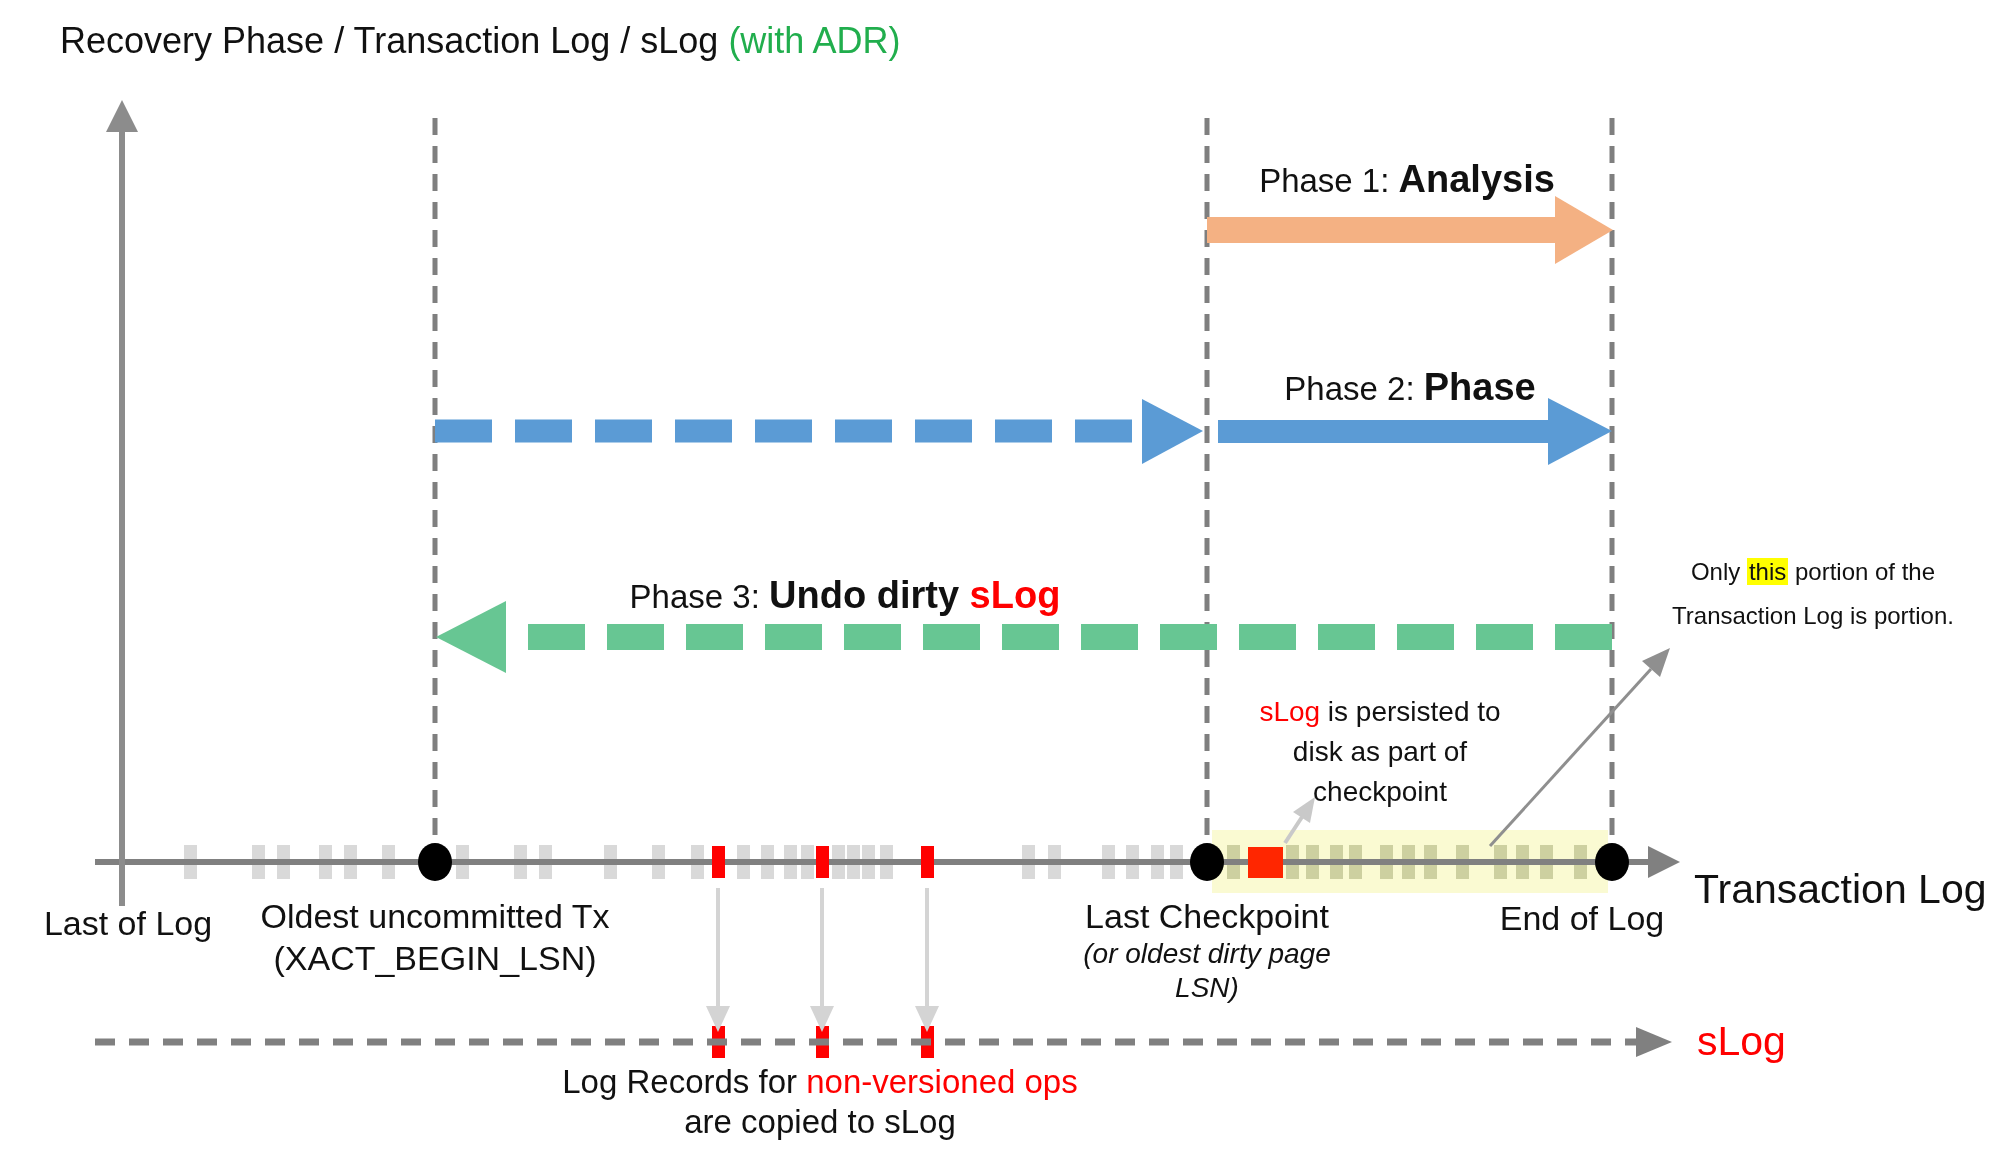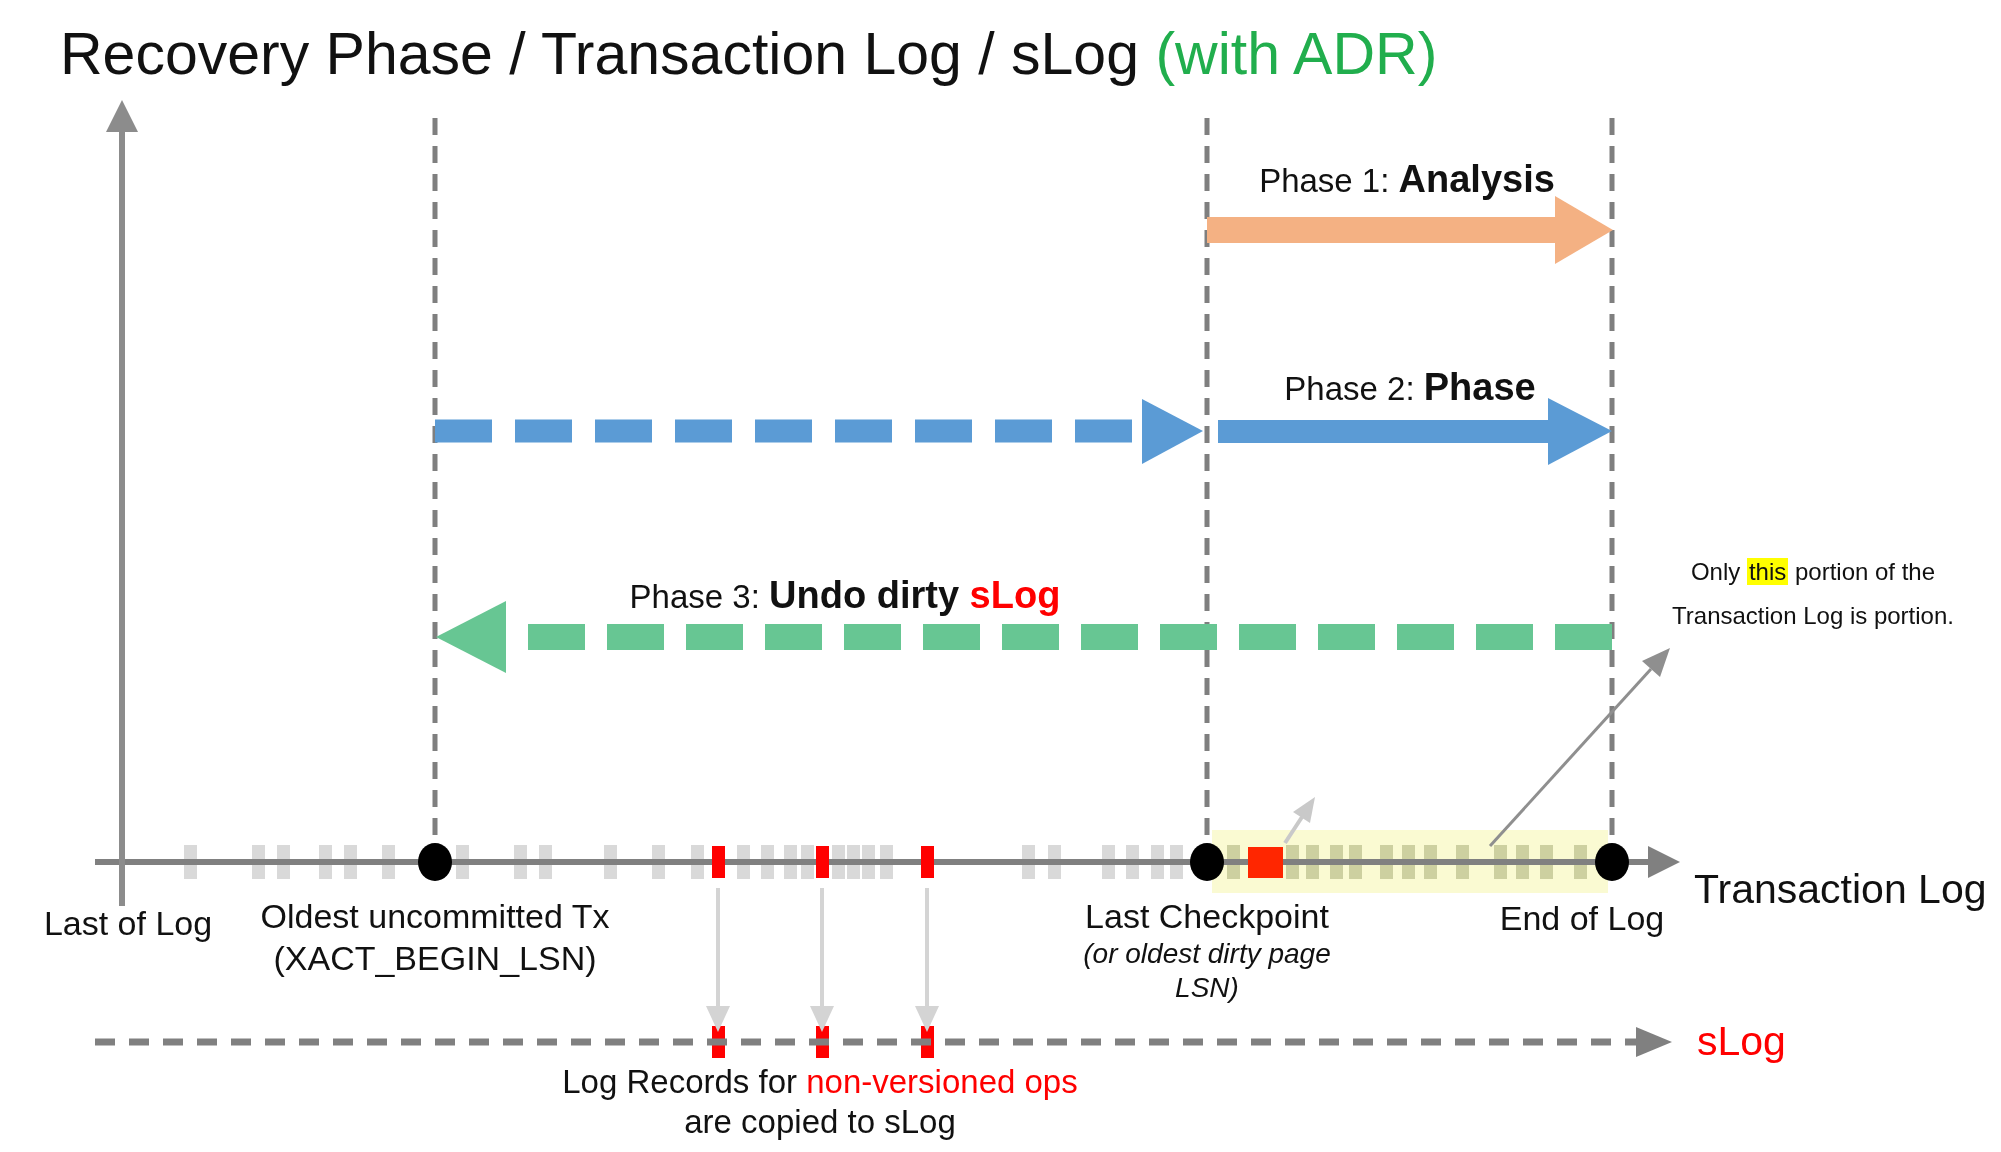--- a/index.html
+++ b/index.html
@@ -1,20 +1,20 @@
 <!DOCTYPE html>
 <html><head>
 <meta charset="utf-8">
 <style>
   html,body{margin:0;padding:0;background:#fff;}
   #stage{position:relative;width:2001px;height:1152px;background:#fff;overflow:hidden;
          font-family:"Liberation Sans",sans-serif;color:#111;}
   #diagram-svg{position:absolute;left:0;top:0;}
   .lbl{position:absolute;text-align:center;white-space:nowrap;}
-  .title{font-size:59px;letter-spacing:0;}
+  .title{font-size:36px;letter-spacing:0;}
   .title .adr{color:#21ae4d;}
   .phase{font-size:33px;}
   .phase b{font-size:38px;font-weight:bold;}
   .red{color:#f00;}
   .axis-label{font-size:41px;text-align:left;}
   .tick-label{font-size:34px;line-height:42px;}
   .sub-italic{font-size:28px;line-height:34px;font-style:italic;}
   .note{font-size:28px;line-height:40px;}
   .only-note{font-size:24px;line-height:44px;margin-left:8px;}
   .only-note .hl{background:#ffff00;padding:0 2px;}
@@ -156,20 +156,25 @@
 
 
   <div class="lbl phase" style="left:1210px;top:366px;width:400px;">
     <span>Phase 2: </span><b>Phase</b>
   </div>
 
   <div class="lbl phase" style="left:545px;top:574px;width:600px;">
     <span>Phase 3: </span><b>Undo dirty </b><b class="red">sLog</b>
   </div>
 
+  <div class="lbl note" style="left:1230px;top:692px;width:300px;">
+    <div><span class="slog-name">sLog</span><span> is persisted to</span></div>
+    <div>disk as part of</div>
+    <div>checkpoint</div>
+  </div>
 
   <div class="lbl only-note" style="left:1612px;top:550px;width:386px;">
     <div><span>Only </span><span class="hl">this</span><span> portion of the</span></div>
     <div>Transaction Log is portion.</div>
   </div>
 
   <div class="lbl tick-label" style="left:28px;top:902px;width:200px;">Last of Log</div>
 
   <div class="lbl tick-label" style="left:235px;top:895px;width:400px;">
     <div>Oldest uncommitted Tx</div>

